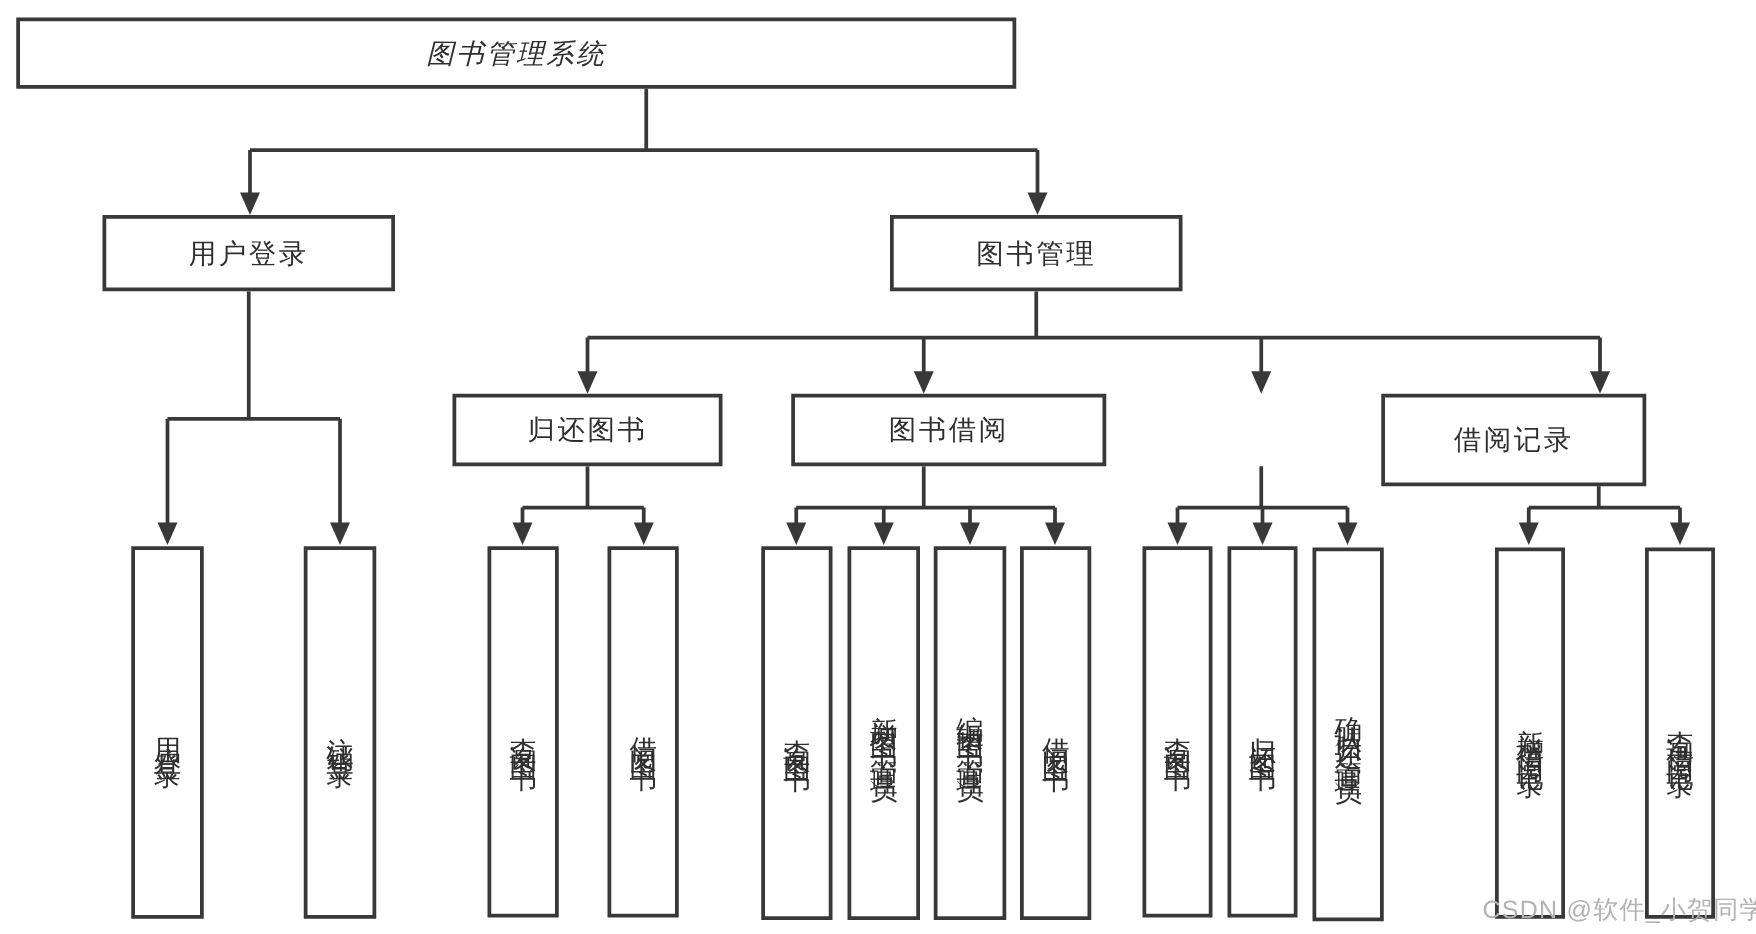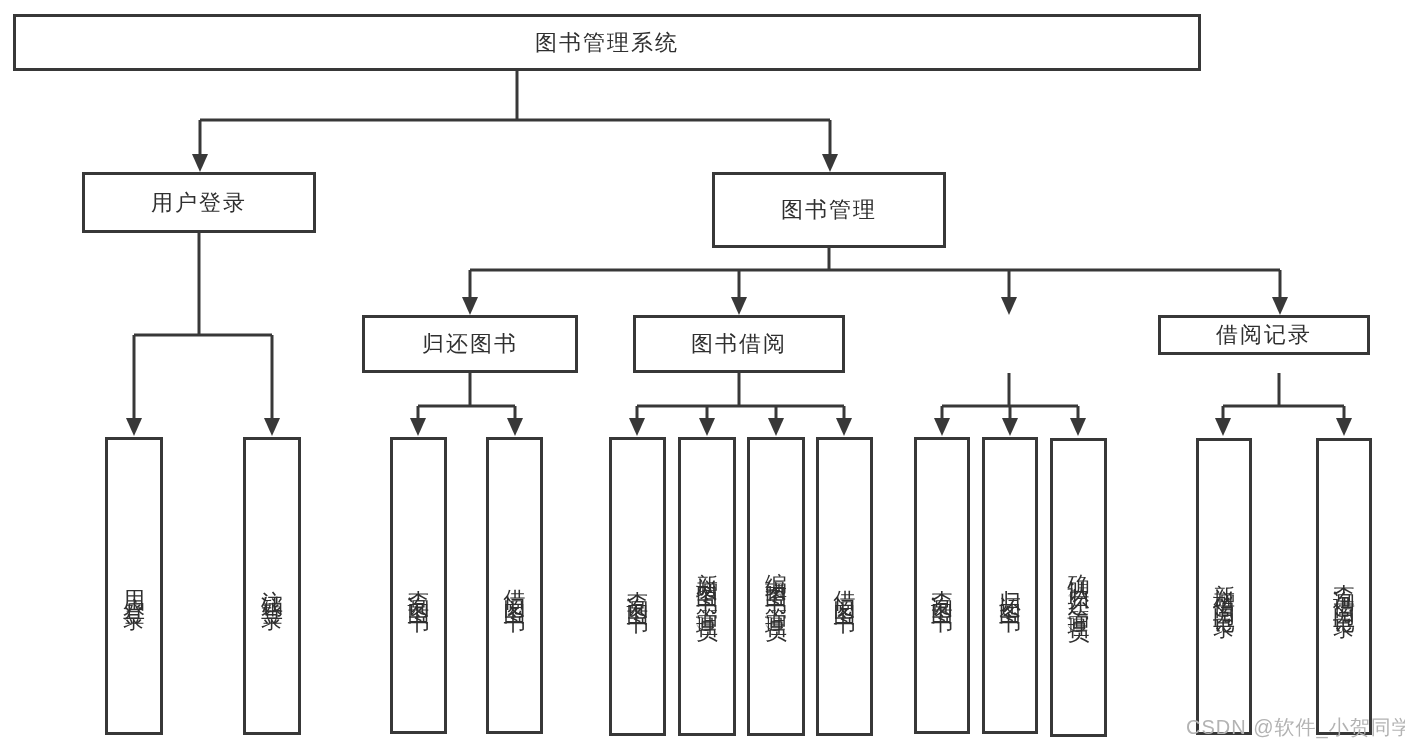--- a/index.html
+++ b/index.html
@@ -126,28 +126,28 @@
 
       <polygon points="934,418 950,418 942,436"></polygon>
       <polygon points="1002,418 1018,418 1010,436"></polygon>
       <polygon points="1070,418 1086,418 1078,436"></polygon>
 
       <polygon points="1215,418 1231,418 1223,436"></polygon>
       <polygon points="1336,418 1352,418 1344,436"></polygon>
     </g>
   </svg>
 
-  <div class="node" style="left:13px; top:14px; width:1188px; height:57px;">图书管理系统</div>
+  <div class="node" style="left:13px; top:14px; width:800px; height:57px;font-style:italic;">图书管理系统</div>
 
   <div class="node" style="left:82px; top:172px; width:234px; height:61px;">用户登录</div>
-  <div class="node" style="left:712px; top:172px; width:234px; height:76px;">图书管理</div>
+  <div class="node" style="left:712px; top:172px; width:234px; height:61px;">图书管理</div>
 
   <div class="node" style="left:362px; top:315px; width:216px; height:58px;">归还图书</div>
-  <div class="node" style="left:633px; top:315px; width:212px; height:58px;text-align:center;">图书借阅</div>
-  <div class="node" style="left:1158px; top:315px; width:212px; height:40px;">借阅记录</div>
+  <div class="node" style="left:633px; top:315px; width:252px; height:58px;text-align:center;">图书借阅</div>
+  <div class="node" style="left:1105px; top:315px; width:212px; height:74px;">借阅记录</div>
 
   <div class="node-v" style="left:105px; top:437px; width:58px; height:298px;">
     <span class="vtext">用户登录</span>
   </div>
   <div class="node-v" style="left:243px; top:437px; width:58px; height:298px;">
     <span class="vtext">注销登录</span>
   </div>
 
   <div class="node-v" style="left:390px; top:437px; width:57px; height:297px;">
     <span class="vtext">查询图书</span>

